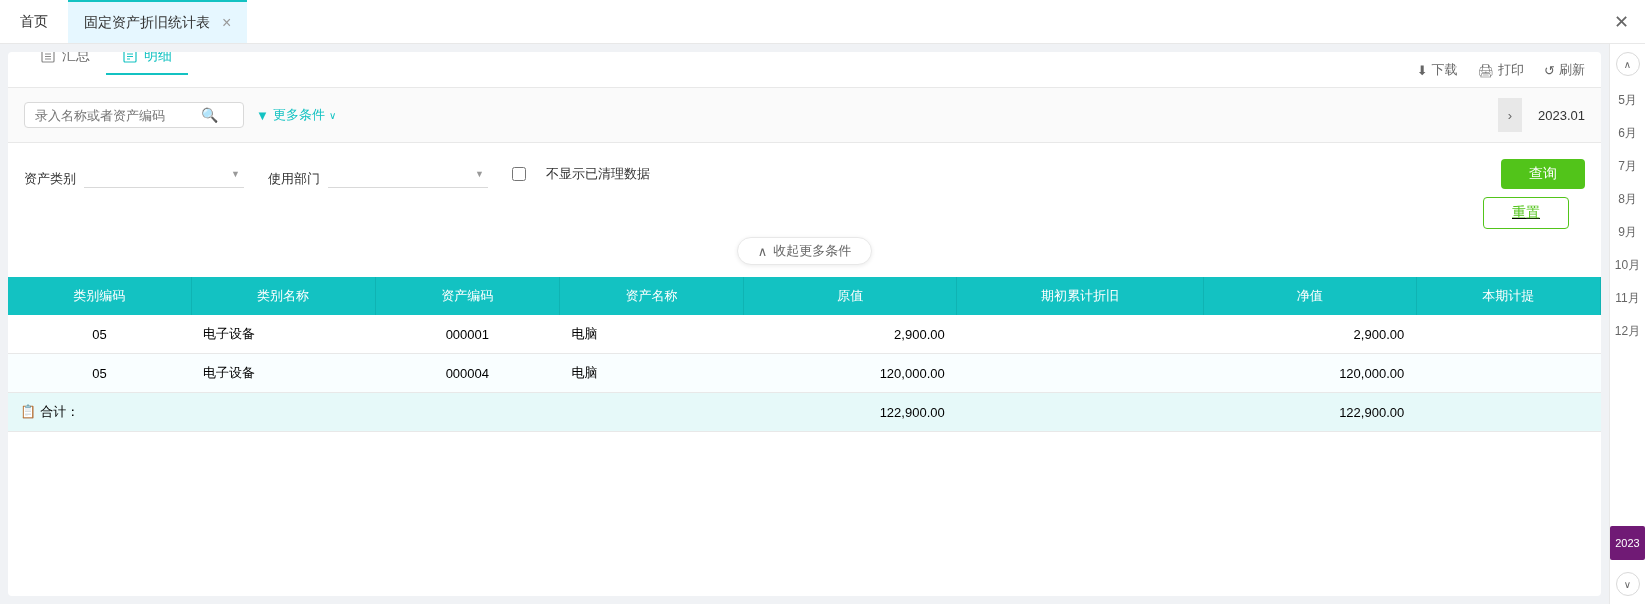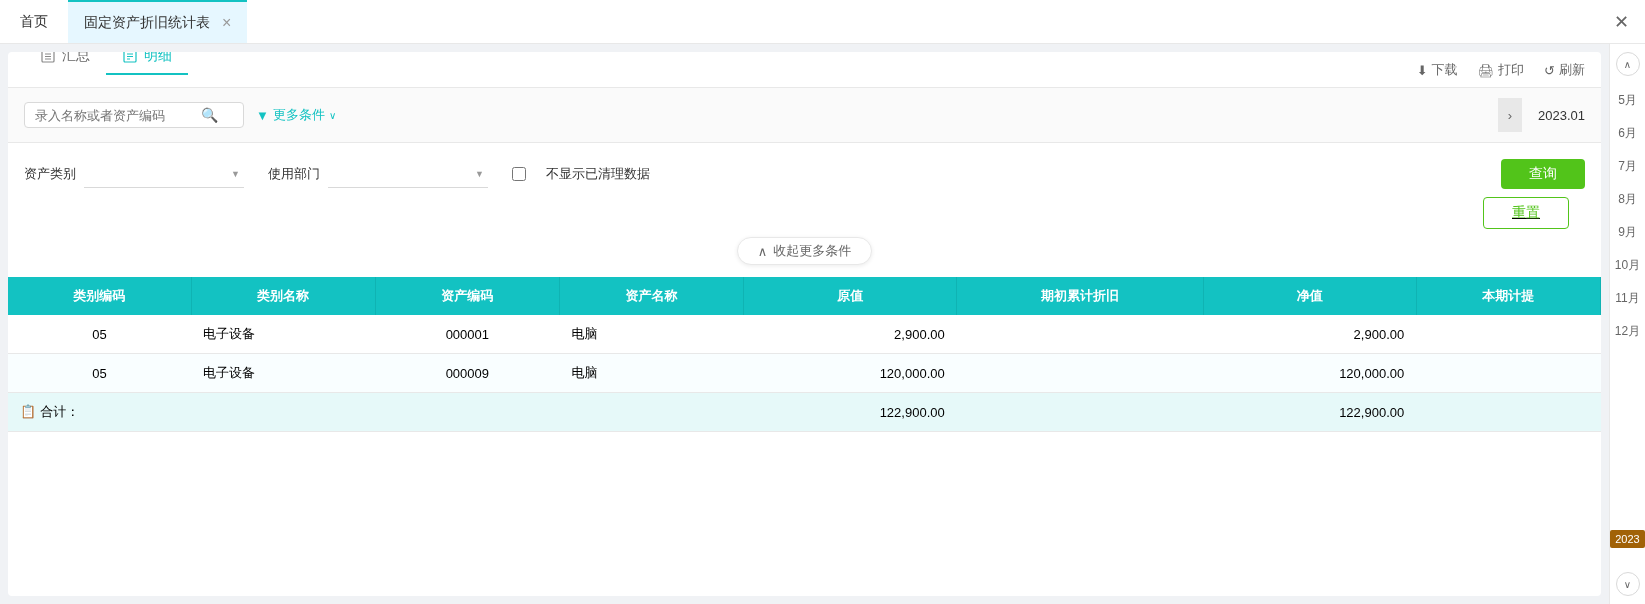--- a/index.html
+++ b/index.html
@@ -198,21 +198,21 @@
 
     .filter-row {
       display: flex;
       align-items: center;
       gap: 24px;
       margin-bottom: 12px;
     }
 
     .filter-item {
       display: flex;
-      align-items: center;
+      align-items: flex-end;
       gap: 8px;
     }
 
     .filter-label {
       font-size: 13px;
       color: #333;
       white-space: nowrap;
     }
 
     .filter-select {
@@ -323,21 +323,21 @@
     }
 
     thead tr {
       background: #13c2c2;
       color: #fff;
     }
 
     thead th {
       padding: 10px 12px;
       text-align: center;
-      font-weight: bold;
+      font-weight: normal;
       border-right: 1px solid #0fb3b3;
       white-space: nowrap;
     }
 
     tbody tr:nth-child(odd) {
       background: #fff;
     }
 
     tbody tr:nth-child(even) {
       background: #f9feff;
@@ -384,27 +384,27 @@
       padding: 8px 2px;
       display: flex;
       align-items: center;
       justify-content: center;
       font-size: 12px;
       color: #666;
       cursor: pointer;
     }
 
     .sidebar-year-badge {
-      background: #a16207;
+      background: #701a75;
       color: #fff;
       font-size: 11px;
-      padding: 3px 5px;
+      padding: 11px 5px;
       border-radius: 2px;
       margin-top: auto;
-      margin-bottom: 20px;
+      margin-bottom: 8px;
     }
 
     .sidebar-circle-btn {
       width: 24px;
       height: 24px;
       border-radius: 50%;
       border: 1px solid #d9d9d9;
       display: flex;
       align-items: center;
       justify-content: center;
@@ -549,21 +549,21 @@
     <td>000001</td>
     <td class="text-left">电脑</td>
     <td class="text-right">2,900.00</td>
     <td></td>
     <td class="text-right">2,900.00</td>
     <td></td>
   </tr>
               <tr>
     <td>05</td>
     <td class="text-left">电子设备</td>
-    <td>000009</td>
+    <td>000004</td>
     <td class="text-left">电脑</td>
     <td class="text-right">120,000.00</td>
     <td></td>
     <td class="text-right">120,000.00</td>
     <td></td>
   </tr>
               <tr class="summary-row">
   <td colspan="2" style="text-align:left;">
     <span class="summary-icon">📋</span>合计：
   </td>

